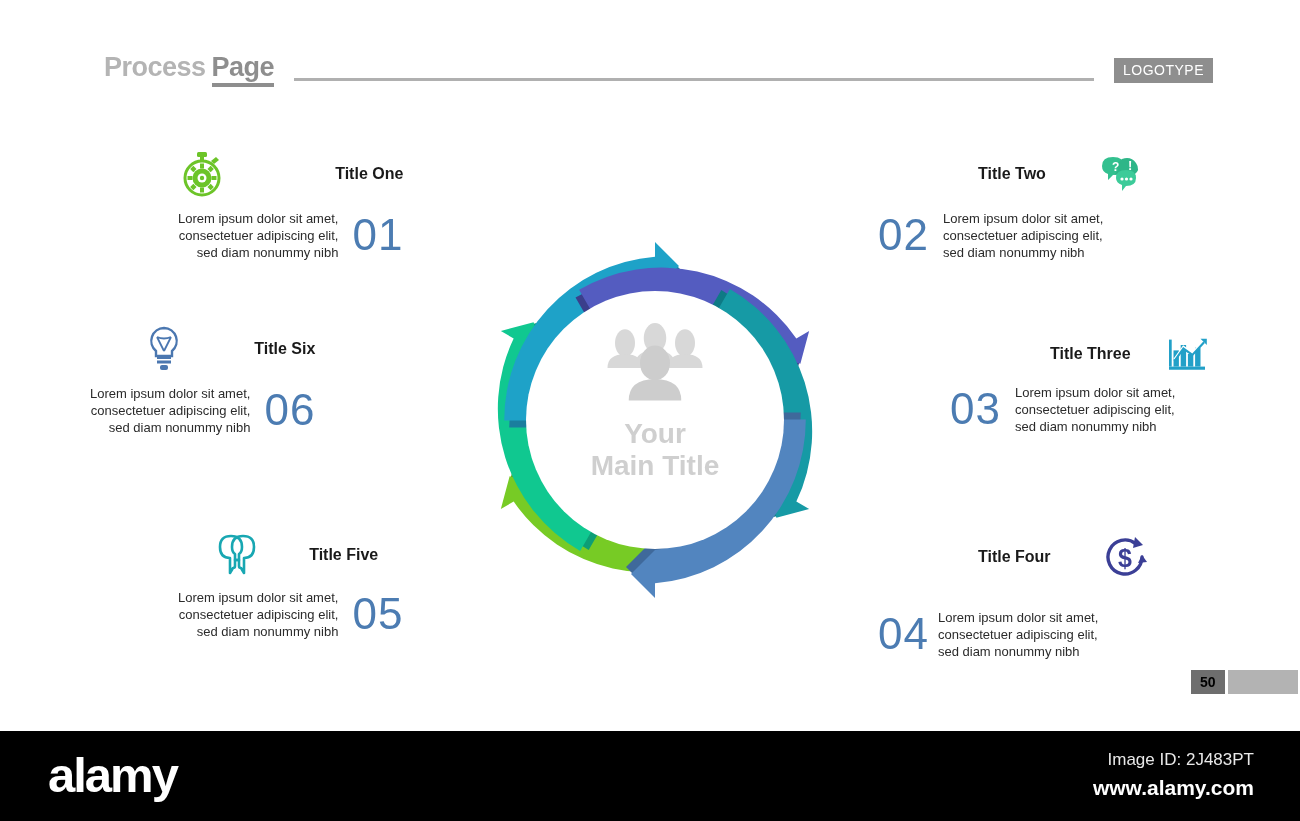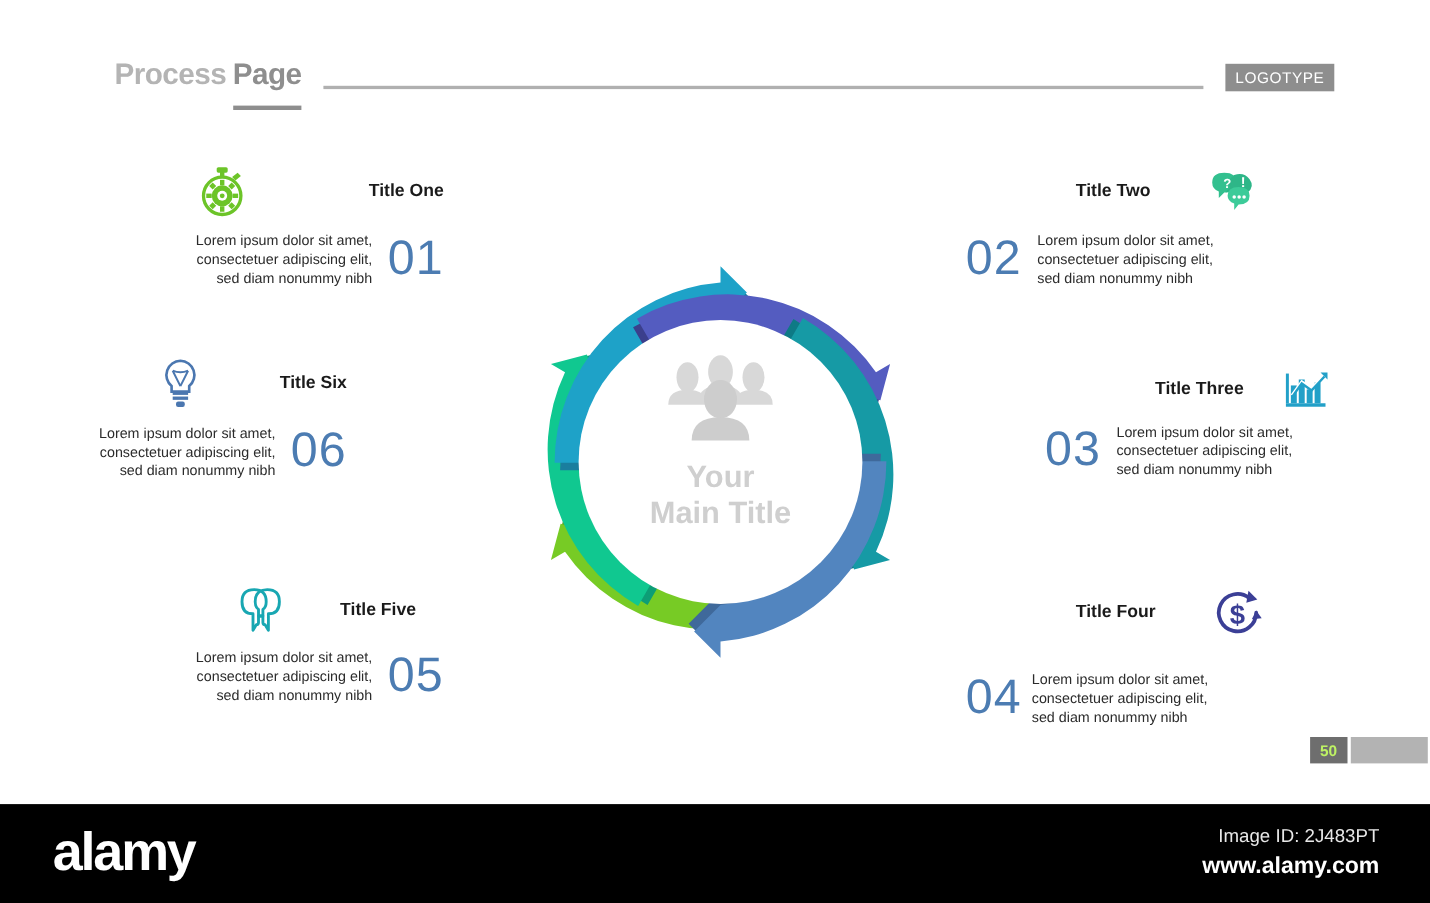--- a/index.html
+++ b/index.html
@@ -16,37 +16,37 @@
   }
 
   
   .header{position:absolute;left:104px;top:52px;width:1100px;height:42px;}
   .hdr-title{
     position:absolute;left:0;top:0;
     font-size:27px;font-weight:bold;letter-spacing:-0.5px;
     white-space:nowrap;
   }
   .hdr-w1{color:#b4b4b4;}
-  .hdr-w2{color:#8e8e8e;border-bottom:4px solid #8e8e8e;padding-bottom:14px;margin-left:6px;}
+  .hdr-w2{color:#8e8e8e;border-bottom:4px solid #8e8e8e;padding-bottom:1px;margin-left:6px;}
   .hdr-rule{
     position:absolute;left:190px;top:26px;width:800px;height:3px;
     background:#b0b0b0;
   }
   .logotype{
     position:absolute;left:1010px;top:6px;
     background:#8e8e8e;color:#ffffff;
     font-size:14px;letter-spacing:0.5px;
     padding:4px 9px 5px 9px;
     white-space:nowrap;
   }
 
   
   .pagenum-wrap{position:absolute;left:1191px;top:670px;display:flex;align-items:stretch;}
   .pagenum{
-    background:#6e6e6e;color:#bef264;font-size:14px;font-weight:bold;
+    background:#6e6e6e;color:#000000;font-size:14px;font-weight:bold;
     padding:2px 9px;line-height:20px;
   }
   .pagebar{width:70px;background:#b3b3b3;margin-left:3px;}
 
   
   .donut{position:absolute;left:425px;top:190px;width:460px;height:460px;}
   .center-txt{
     position:absolute;left:520px;top:418px;width:270px;
     text-align:center;color:#cfcfcf;
     font-size:28px;font-weight:bold;line-height:32px;

